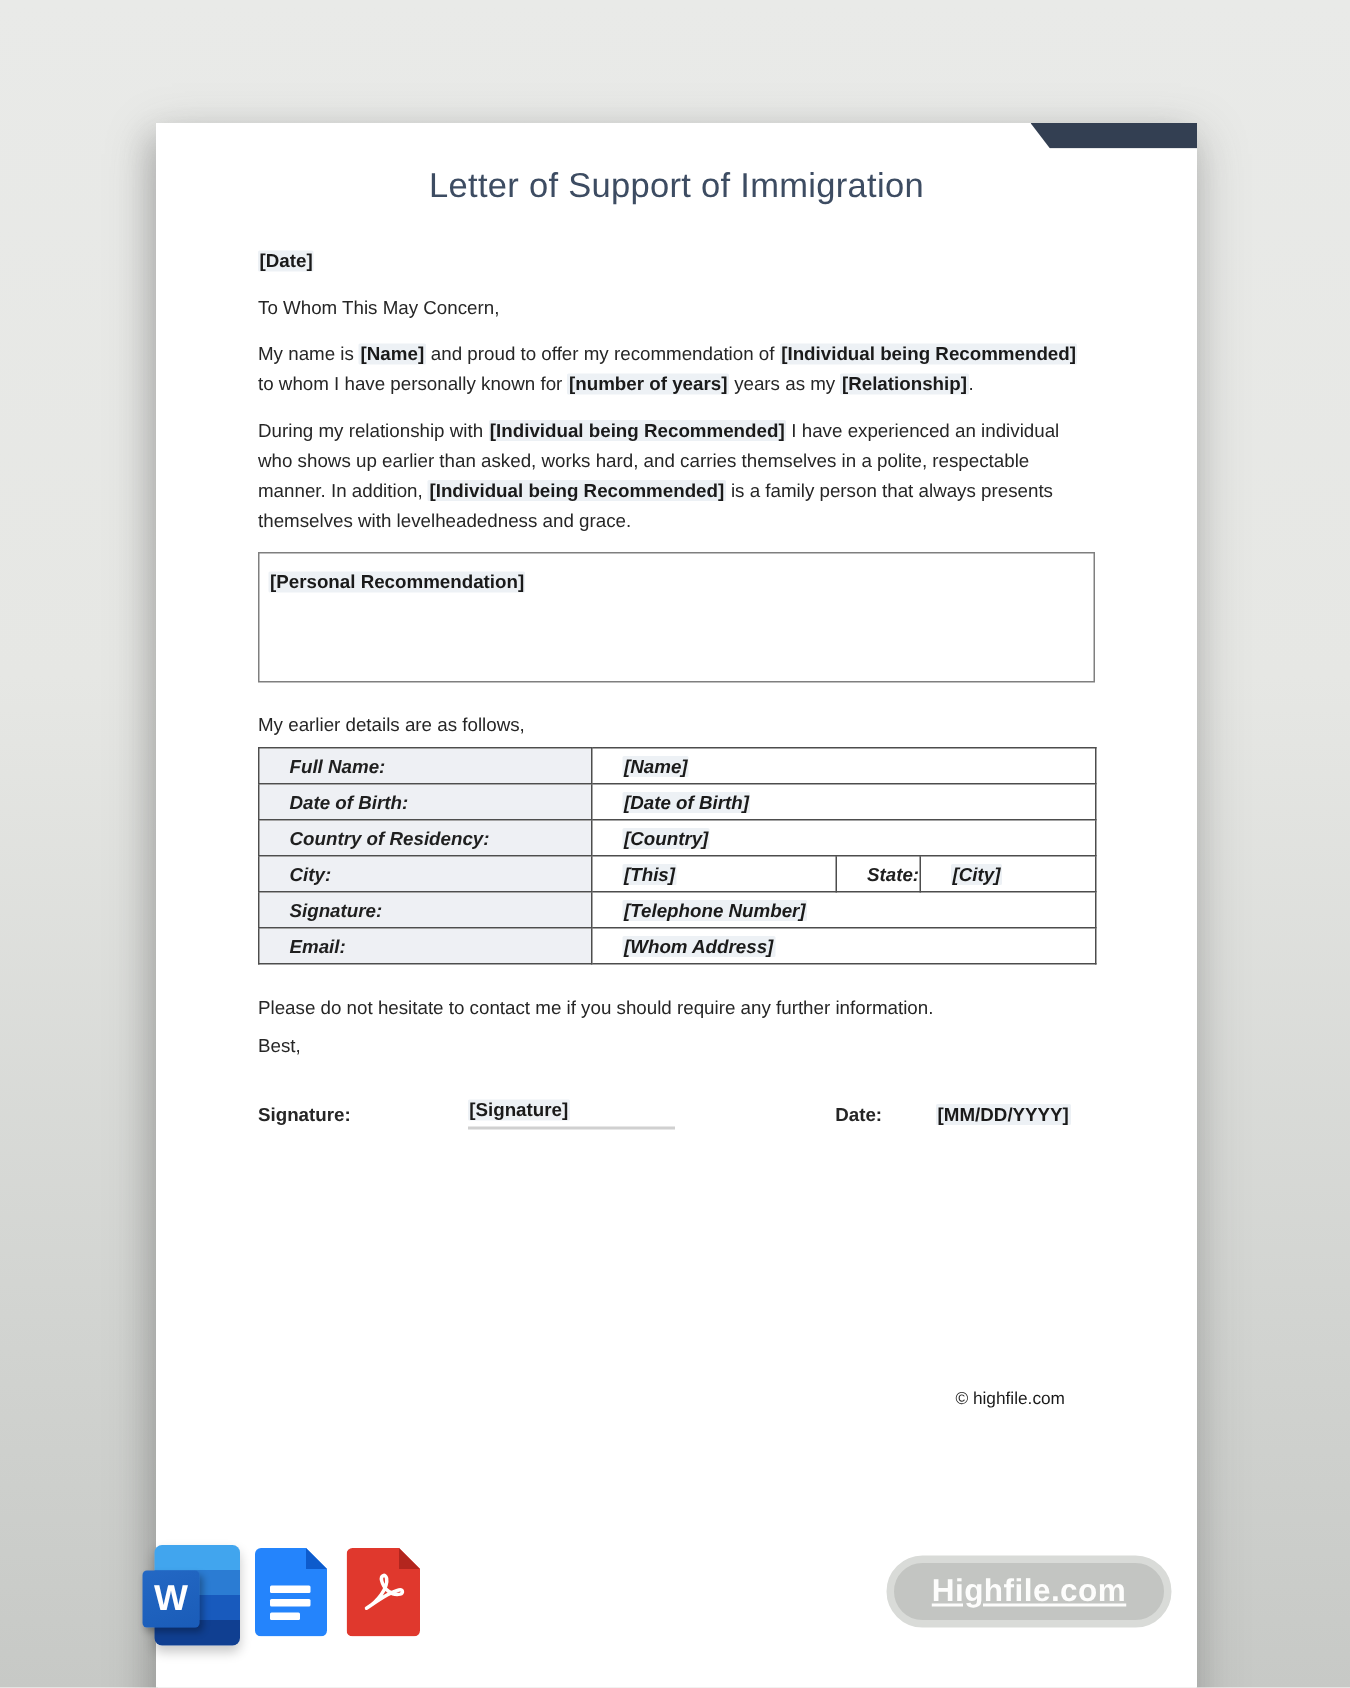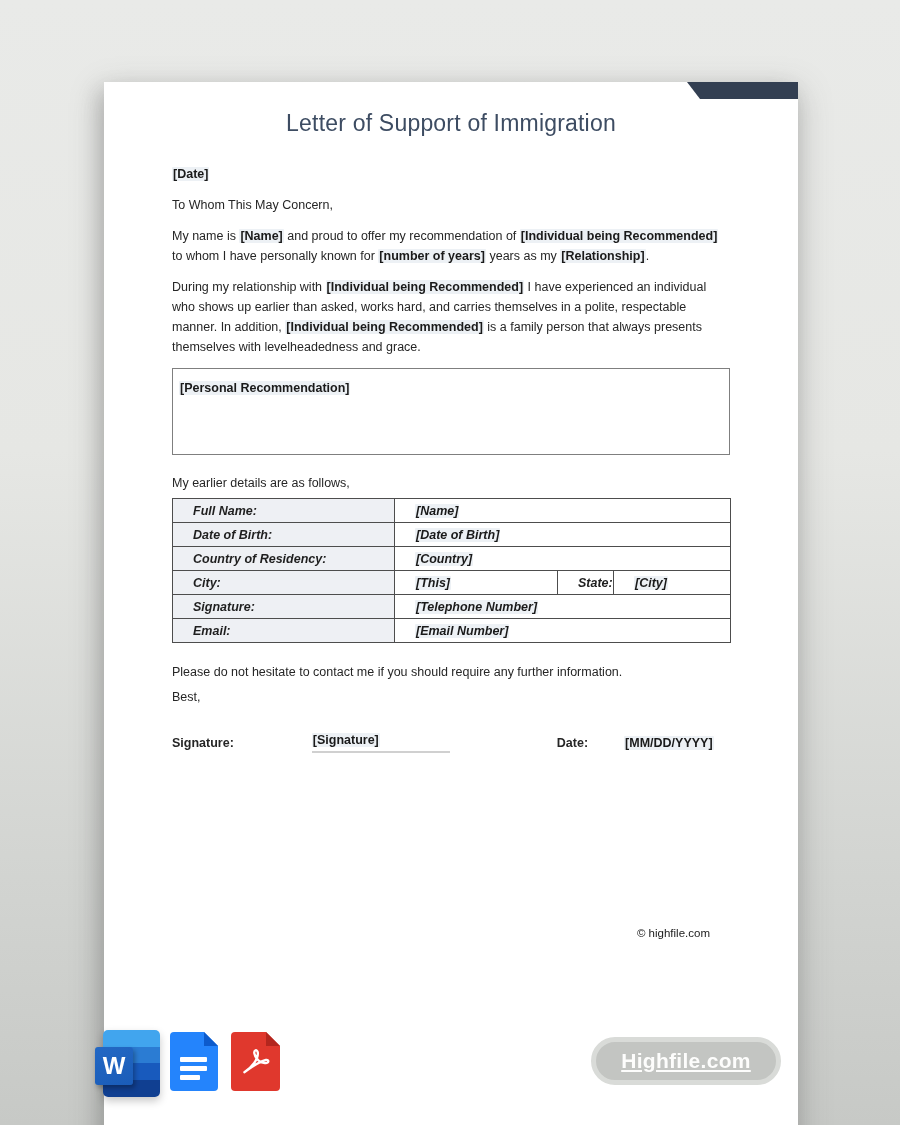--- a/index.html
+++ b/index.html
@@ -163,21 +163,21 @@
         <td><span class="ph">[This]</span></td>
         <td class="mini-lbl">State:</td>
         <td><span class="ph">[City]</span></td>
       </tr>
       <tr>
         <td class="lbl">Signature:</td>
         <td colspan="3"><span class="ph">[Telephone Number]</span></td>
       </tr>
       <tr>
         <td class="lbl">Email:</td>
-        <td colspan="3"><span class="ph">[Email Number]</span></td>
+        <td colspan="3"><span class="ph">[Whom Address]</span></td>
       </tr>
     </tbody>
       </table>
 
     <p class="closing-line">Please do not hesitate to contact me if you should require any further information.</p>
     <p class="signoff">Best,</p>
 
     <div class="sig-row">
       <span class="sig-label">Signature:</span>
       <span class="sig-line"><span class="ph">[Signature]</span></span>

